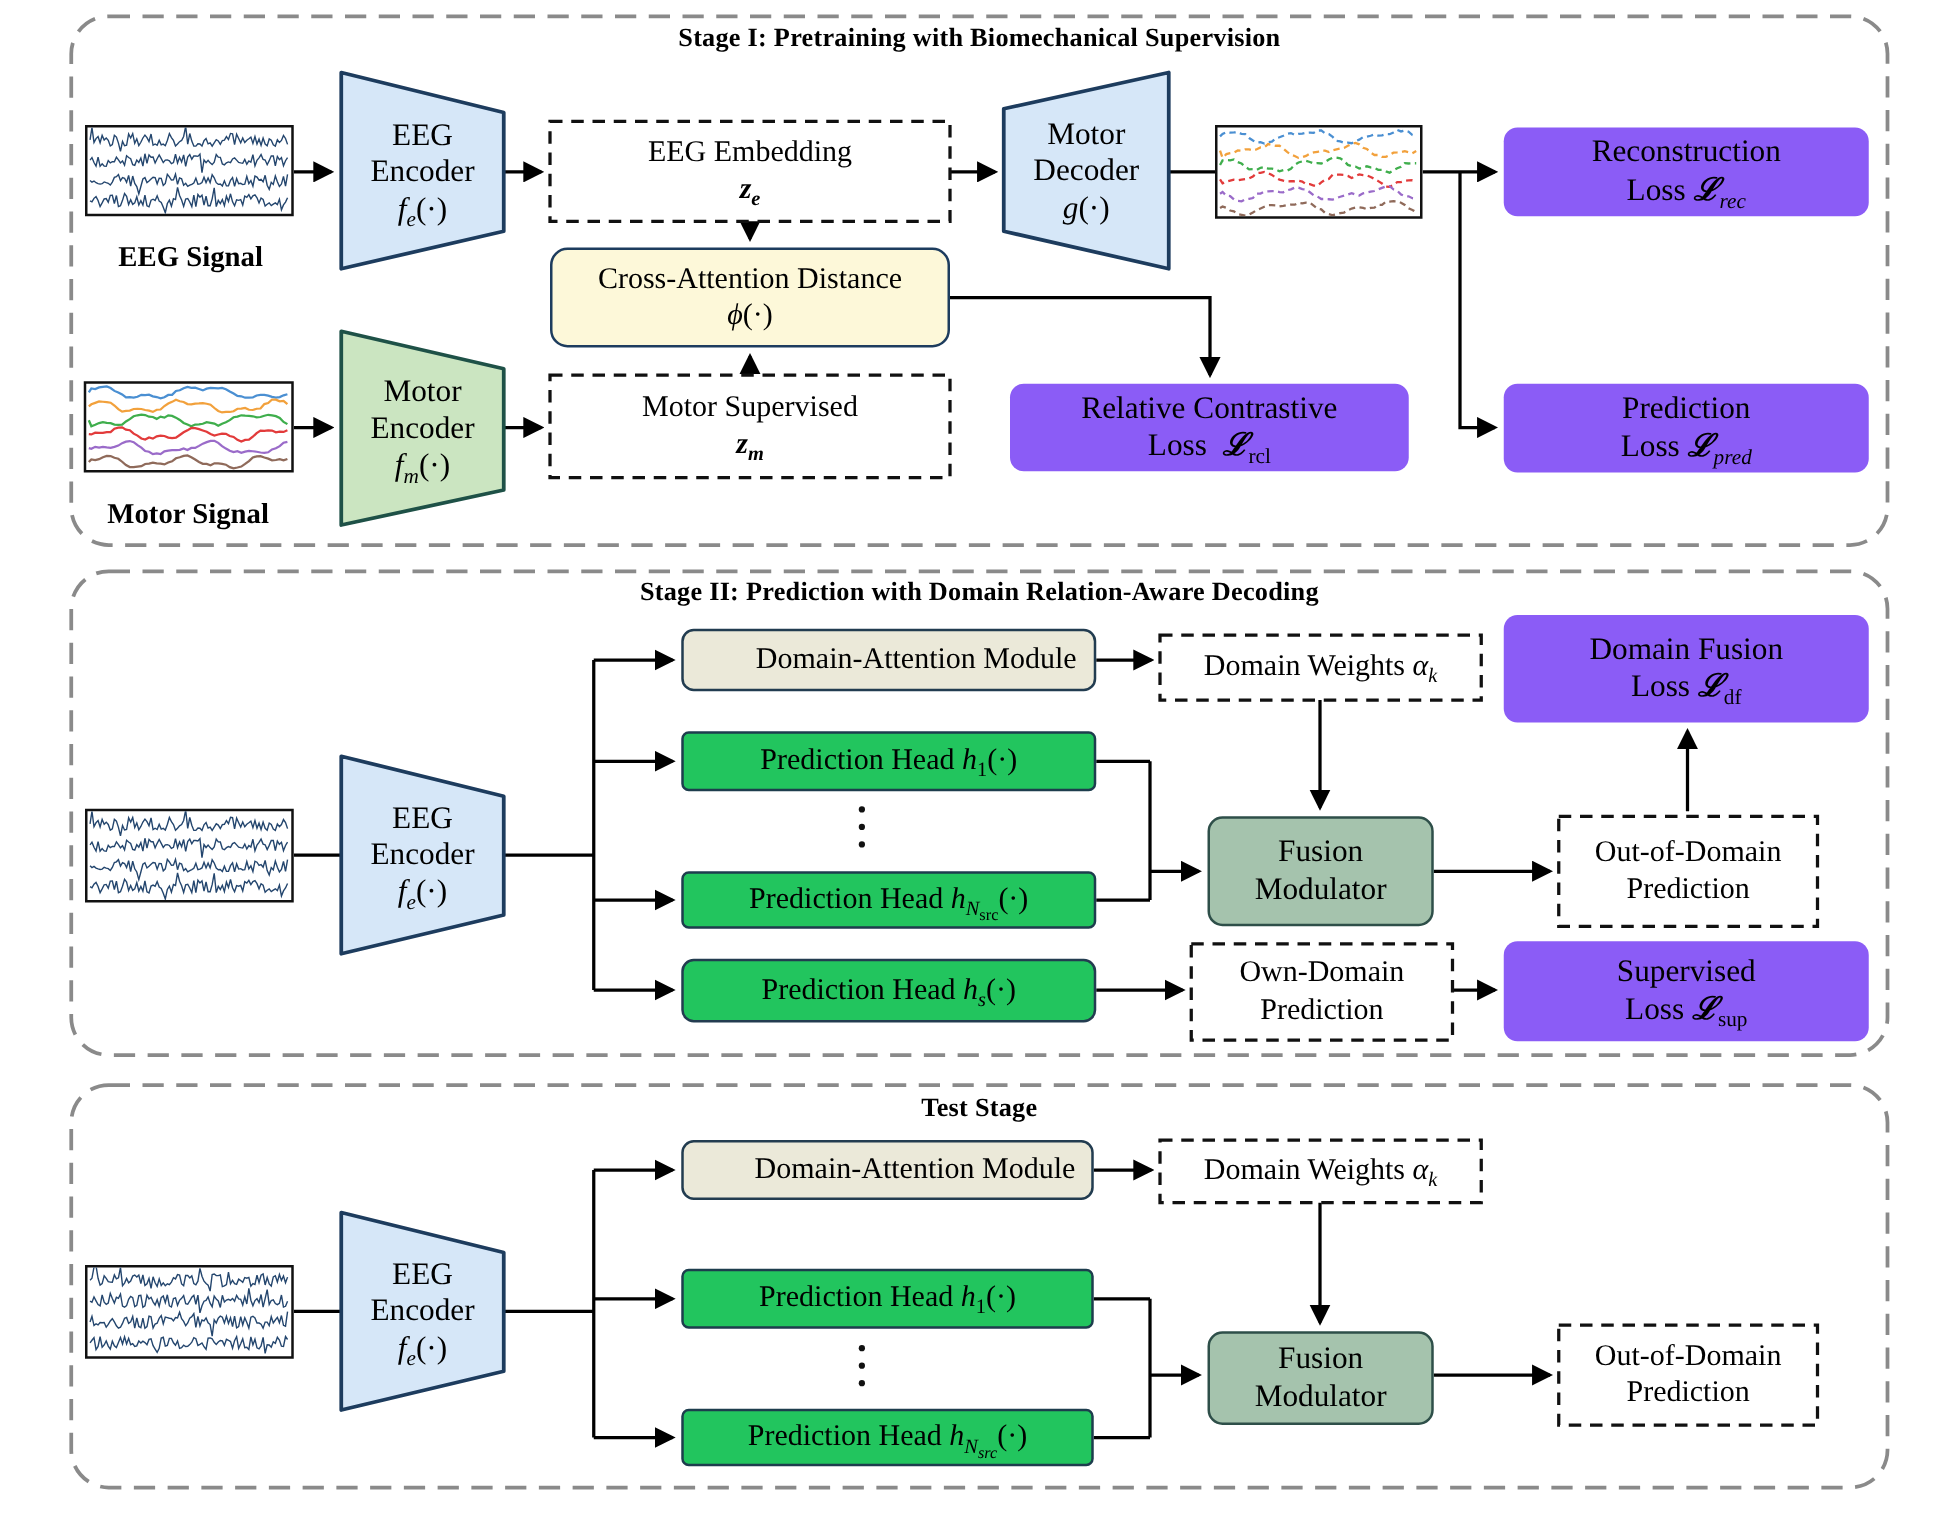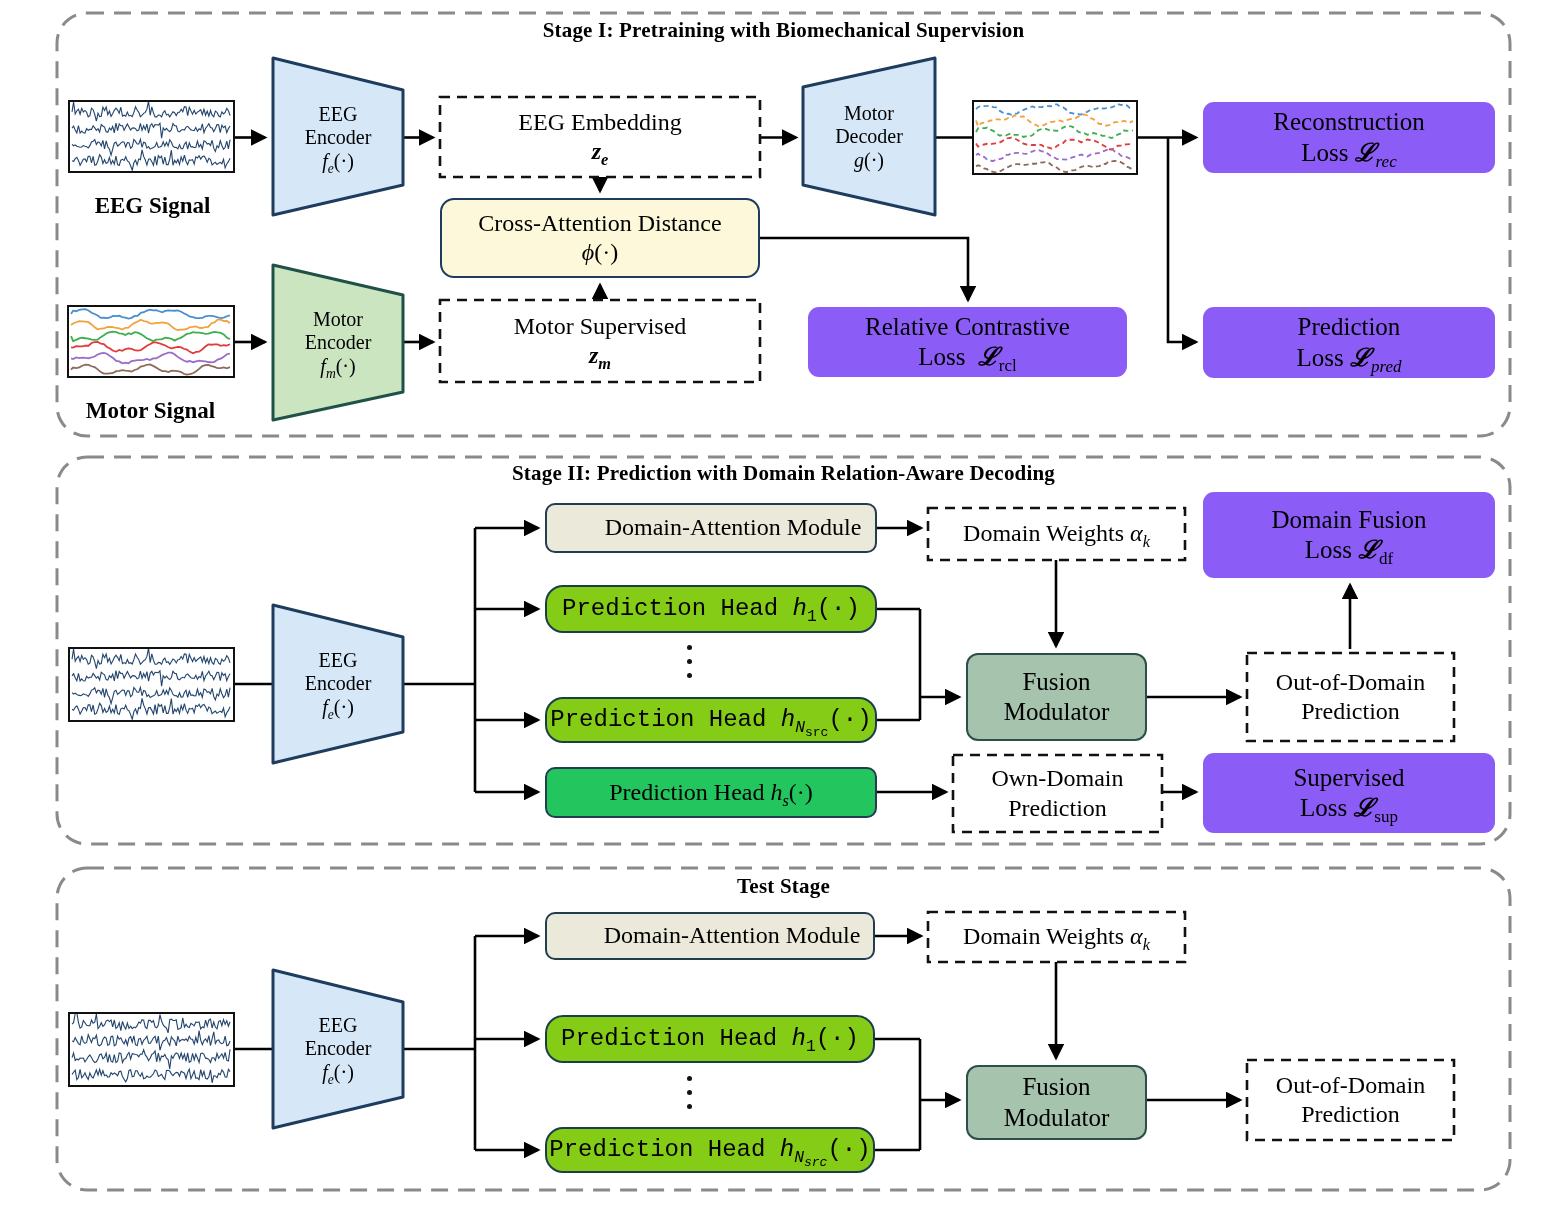--- a/index.html
+++ b/index.html
@@ -6,29 +6,29 @@
   #canvas{position:relative;width:1560px;height:1210px;background:#fff;
     font-family:"Liberation Serif","DejaVu Serif",serif;color:#000;}
   #wires{position:absolute;left:0;top:0;width:1560px;height:1210px;}
   .stage-title{position:absolute;left:56px;width:1455px;text-align:center;
     font-weight:bold;font-size:21px;letter-spacing:.2px;}
   .box{position:absolute;display:flex;flex-direction:column;align-items:center;
     justify-content:center;text-align:center;font-size:24px;line-height:1.22;box-sizing:border-box;}
   .orange{background:#8b5cf6;border-radius:11px;font-size:25px;}
   .yellowbox{background:#fdf8d9;border:2.5px solid #1d3c5e;border-radius:14px;}
   .cream{background:#ebe9d9;border:2.5px solid #223c50;border-radius:10px;padding-left:44px;}
-  .teal{background:#84cc16;border:2.5px solid #1d3d4d;border-radius:18px;font-family:Liberation Mono, monospace;}
+  .teal{background:#22c55e;border:2.5px solid #1d3d4d;border-radius:6px;}
   .salmon{background:#22c55e;border:2.5px solid #233c50;border-radius:10px;}
   .sage{background:#a5c3ad;border:2.5px solid #2e4f49;border-radius:12px;font-size:25px;}
   .dashtext{background:transparent;}
   .sigbox{position:absolute;background:#fff;border:2.5px solid #111;box-sizing:border-box;}
   .sigbox svg{display:block;width:100%;height:100%;}
   .siglabel{position:absolute;text-align:center;font-weight:bold;font-size:23px;}
   .enc-text{position:absolute;display:flex;flex-direction:column;align-items:center;
-    justify-content:center;text-align:center;font-size:20px;line-height:1.18;}
+    justify-content:center;text-align:center;font-size:25px;line-height:1.18;}
   .dots{position:absolute;display:flex;flex-direction:column;align-items:center;gap:9px;}
   .dots i{width:5px;height:5px;border-radius:50%;background:#111;}
   sub{font-size:68%;line-height:0;}
   sub sub{font-size:80%;}
 </style>
 </head>
 <body>
 
 <div id="canvas">
 

